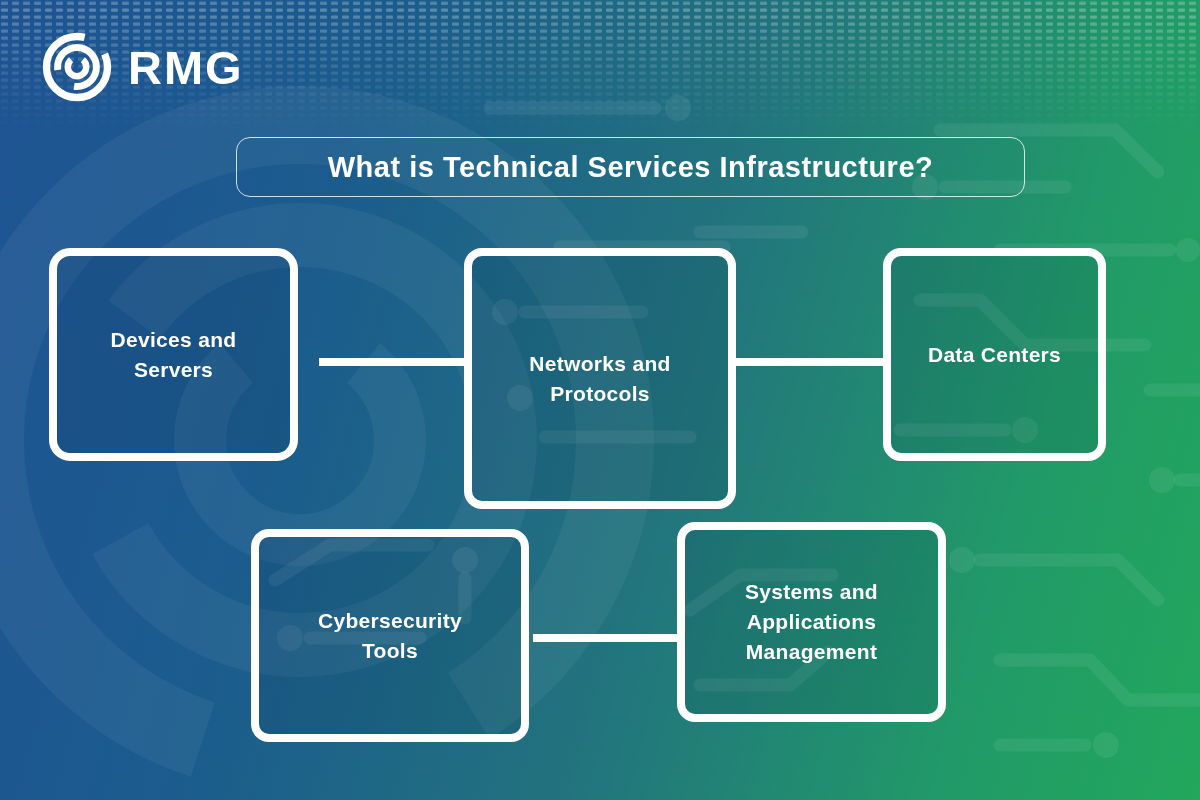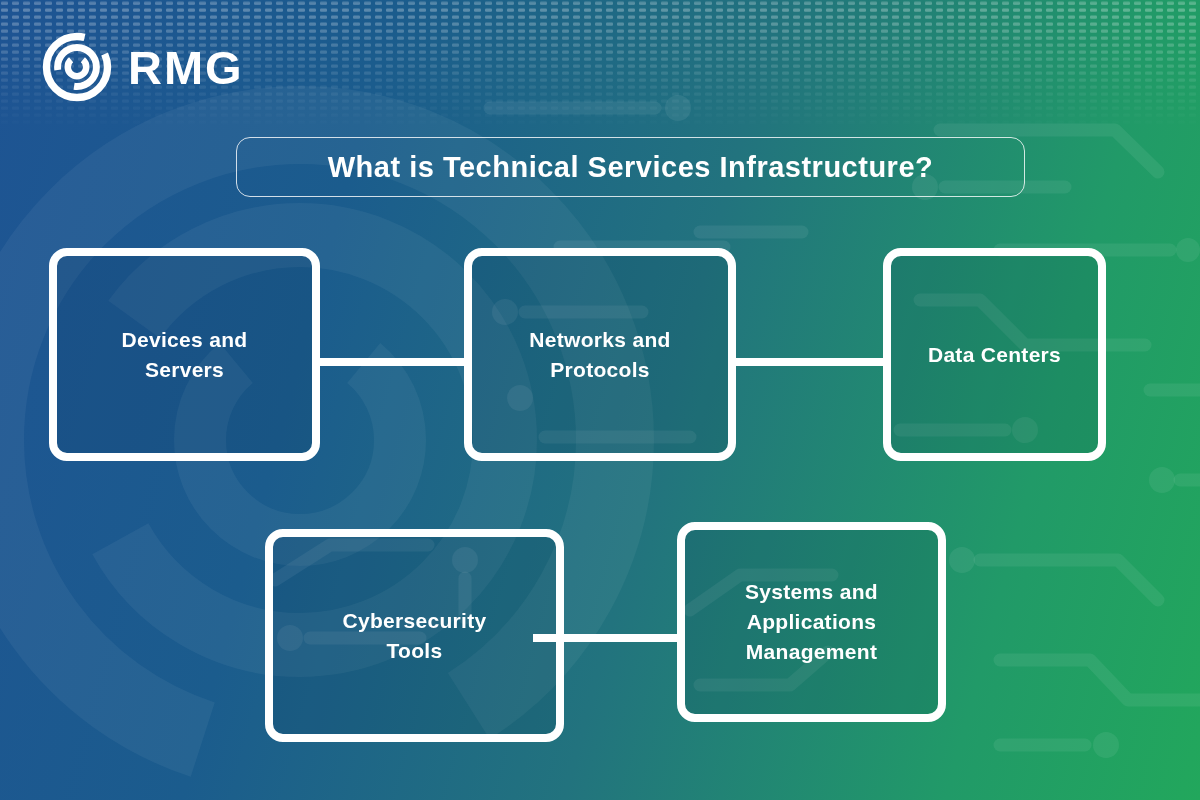--- a/index.html
+++ b/index.html
@@ -21,24 +21,24 @@
     position:absolute;border:8px solid #fff;border-radius:18px;
     background:rgba(2,34,60,0.10);
     display:flex;align-items:center;justify-content:center;
     box-sizing:border-box;text-align:center;
   }
   .node .node-label{
     font-size:21px;font-weight:bold;line-height:1.42;letter-spacing:.3px;
     white-space:pre-line;
   }
   .connector{position:absolute;height:8px;background:#fff;}
-  #box-0{left:49px;top:248px;width:271px;height:213px;}
-  #box-1{left:464px;top:248px;width:272px;height:213px;}
+  #box-0{left:49px;top:248px;width:249px;height:213px;border-radius:21px;}
+  #box-1{left:464px;top:248px;width:272px;height:261px;}
   #box-2{left:883px;top:248px;width:223px;height:213px;}
-  #box-3{left:265px;top:529px;width:299px;height:213px;align-items:center;}
+  #box-3{left:251px;top:529px;width:278px;height:213px;align-items:center;}
   #box-4{left:677px;top:522px;width:269px;height:200px;}
   #conn-0{left:319px;top:358px;width:145px;}
   #conn-1{left:736px;top:358px;width:147px;}
   #conn-2{left:533px;top:634px;width:144px;}
 </style>
 </head>
 <body>
 
 <div class="stage">
 

